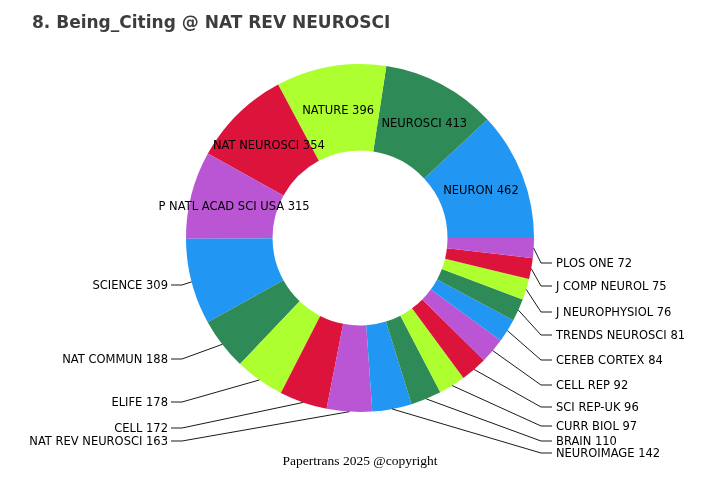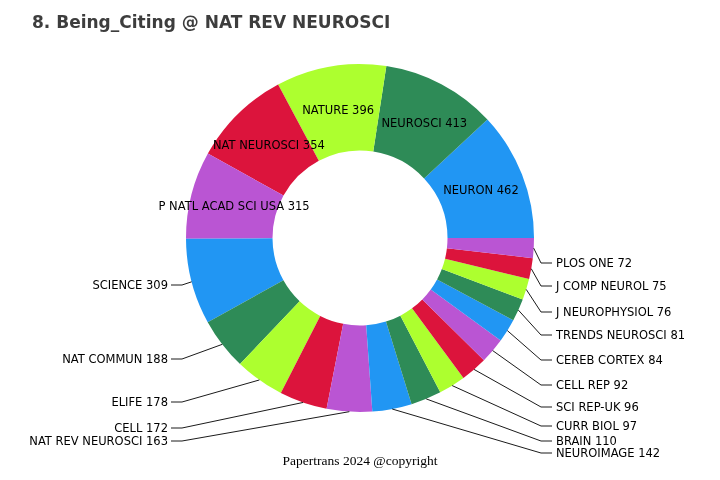--- a/index.html
+++ b/index.html
@@ -111,14 +111,14 @@
       <path d="M522.75,299.55 A174,174 0 0 0 529.08,279.08 L445.03,258.66 A87.5,87.5 0 0 1 441.84,268.95 Z" fill="#ADFF2F"></path>
       <polyline points="526.23,289.42 541.00,312.00 552.00,312.00"></polyline>
       <text x="556" text-anchor="start" y="316.00">J NEUROPHYSIOL 76</text>
       <path d="M529.08,279.08 A174,174 0 0 0 532.82,258.27 L446.90,248.19 A87.5,87.5 0 0 1 445.03,258.66 Z" fill="#DC143C"></path>
       <polyline points="531.26,268.73 541.00,286.00 552.00,286.00"></polyline>
       <text x="556" text-anchor="start" y="290.00">J COMP NEUROL 75</text>
       <path d="M532.82,258.27 A174,174 0 0 0 534.00,238.00 L447.50,238.00 A87.5,87.5 0 0 1 446.90,248.19 Z" fill="#BA55D3"></path>
       <polyline points="533.70,248.15 541.00,263.00 552.00,263.00"></polyline>
       <text x="556" text-anchor="start" y="267.00">PLOS ONE 72</text>
     </svg>
-  <div class="copyright-footer">Papertrans 2024 @copyright</div>
+  <div class="copyright-footer">Papertrans 2025 @copyright</div>
 </div>
 
 </body></html>

